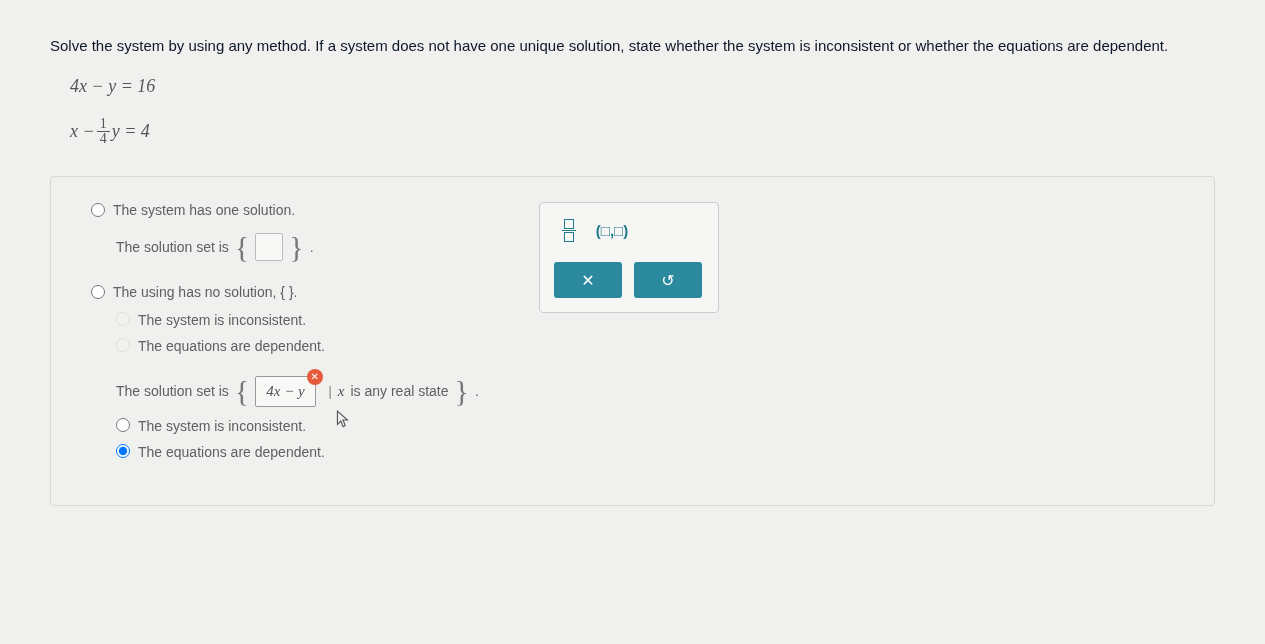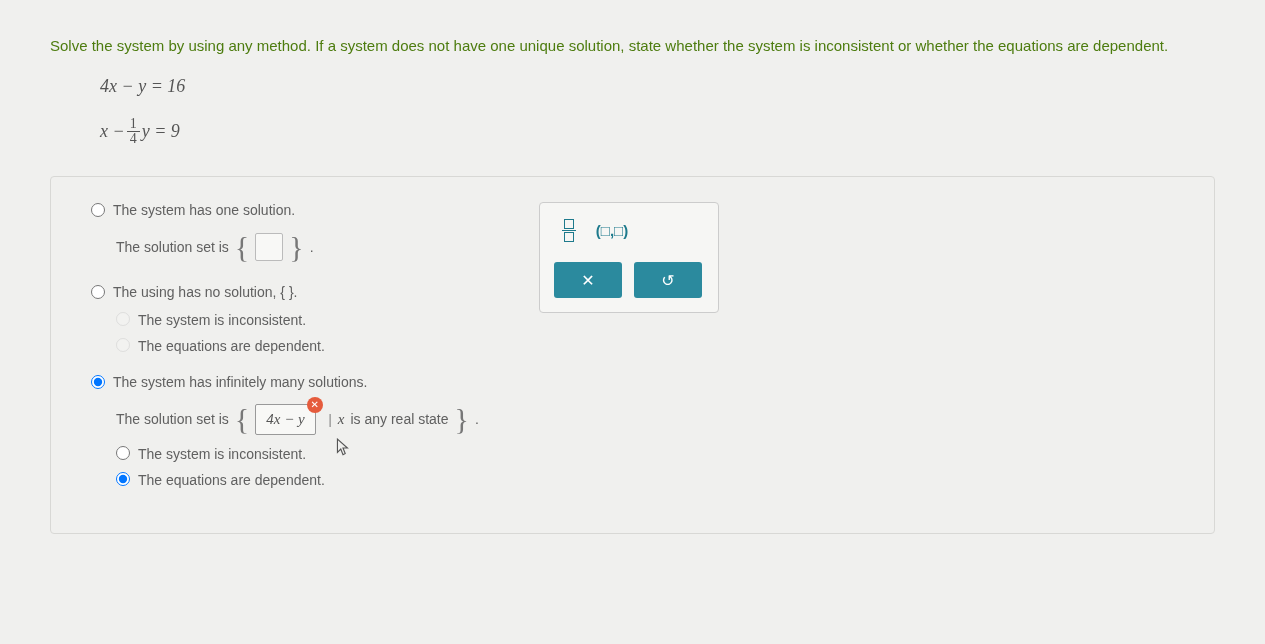--- a/index.html
+++ b/index.html
@@ -12,24 +12,24 @@
       background: #f0f0ee;
       color: #5a5a58;
       padding: 35px 50px;
       width: 1265px;
       height: 644px;
     }
     .question-text {
       font-size: 15px;
       line-height: 1.4;
       margin-bottom: 20px;
-      color: #4d7c0f;
+      color: #0f172a;
     }
     .equations {
-      margin-left: 50px;
+      margin-left: 20px;
       margin-bottom: 30px;
     }
     .equation {
       font-family: 'Times New Roman', serif;
       font-style: italic;
       font-size: 18px;
       color: #555;
       margin-bottom: 20px;
       display: flex;
       align-items: center;
@@ -219,21 +219,21 @@
 <div class="question-text">Solve the system by using any method. If a system does not have one unique solution, state whether the system is inconsistent or whether the equations are dependent.</div>
 
 <div class="equations">
   <div class="equation">4x − y = 16</div>
   <div class="equation">
     <span>x −</span>
     <span class="fraction">
       <span class="num">1</span>
       <span class="den">4</span>
     </span>
-    <span>y = 9</span>
+    <span>y = 4</span>
   </div>
 </div>
 
 <div class="answer-area">
   <div class="options-column">
 
     <div class="option-group">
       <div class="option-row">
         <input type="radio" name="main" style="">
         <span class="option-label">The system has one solution.</span>
@@ -256,24 +256,20 @@
         <input type="radio" name="sub2" disabled="" style="">
         <span class="option-label">The system is inconsistent.</span>
       </div>
       <div class="sub-option">
         <input type="radio" name="sub2" disabled="" style="">
         <span class="option-label">The equations are dependent.</span>
       </div>
     </div>
 
     <div class="option-group">
-      <div class="option-row">
-        <input type="radio" name="main" checked="" style="">
-        <span class="option-label">The system has infinitely many solutions.</span>
-      </div>
       <div class="sub-row">
         <span class="option-label">The solution set is</span>
         <span class="brace">{</span>
         <span class="answer-box">
           <span>4x − y</span>
           <span class="clear-badge">✕</span>
         </span>
         <span class="italic-math" style="margin-left:6px;">|</span>
         <span class="italic-math">x</span>
         <span class="option-label"> is any real state</span>

